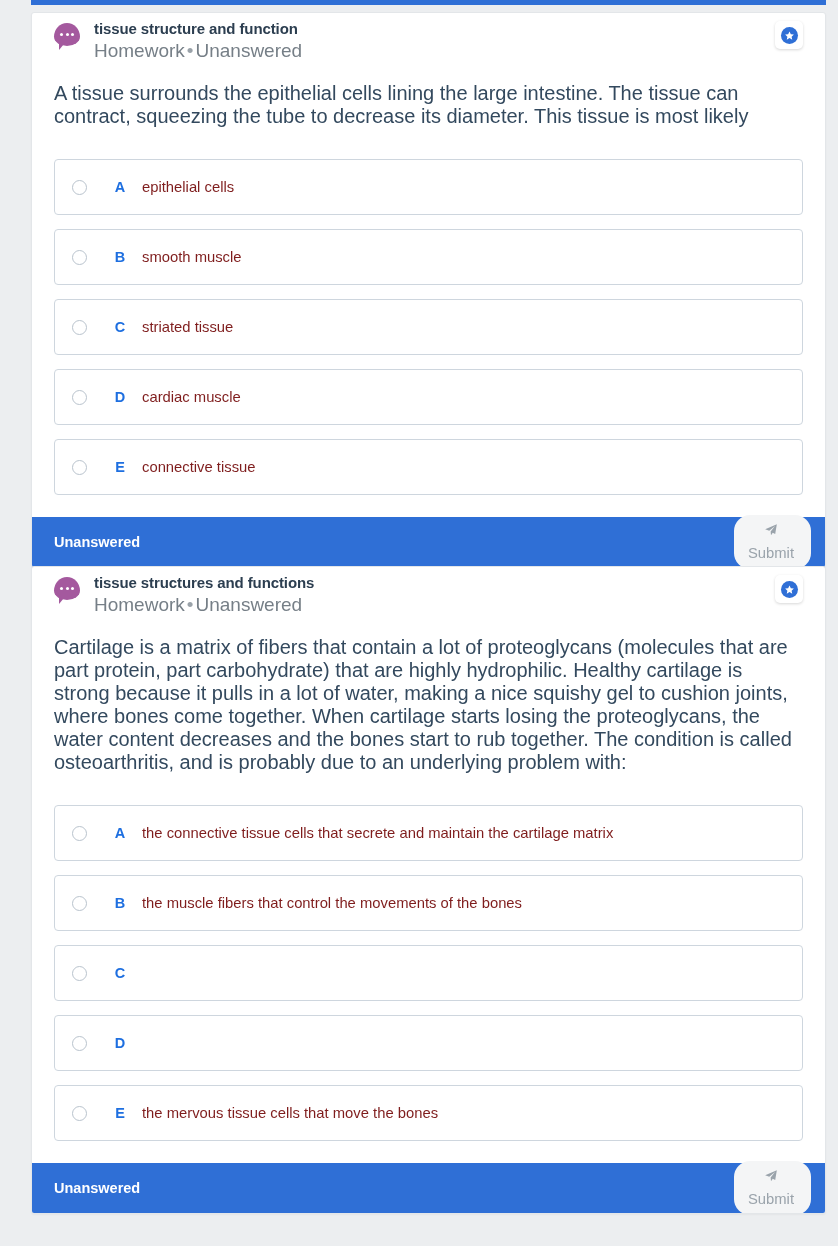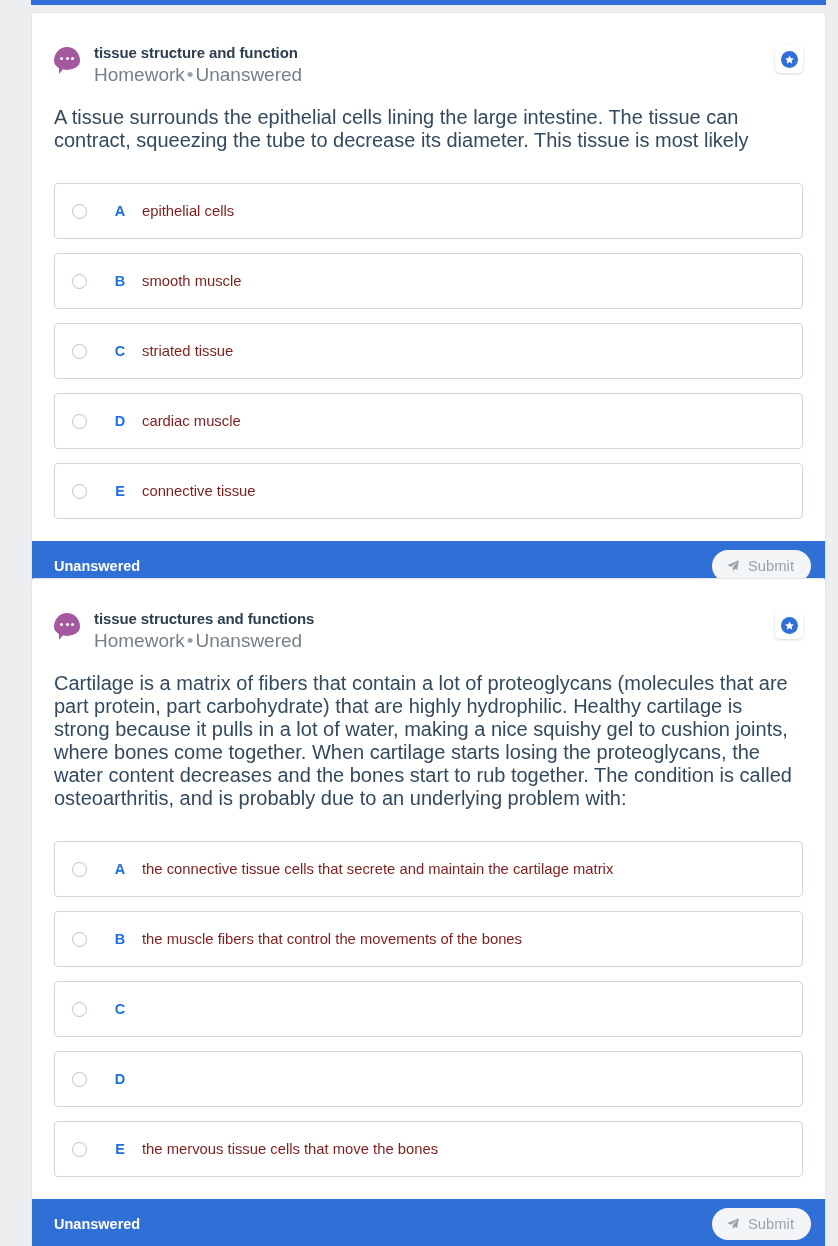--- a/index.html
+++ b/index.html
@@ -32,21 +32,21 @@
     position: absolute;
     left: 31px;
     width: 795px;
     background: #ffffff;
     border: 1px solid #e3e6e9;
     border-radius: 3px;
     overflow: hidden;
     box-shadow: 0 1px 2px rgba(0,0,0,0.04);
   }
 
-  .card-body { padding: 28px 22px 22px 22px; }
+  .card-body { padding: 4px 22px 22px 22px; }
 
   .q-header {
     display: flex;
     align-items: flex-start;
     position: relative;
     min-height: 44px;
   }
 
   .avatar {
     width: 26px; height: 26px;
@@ -184,20 +184,21 @@
     align-items: center;
     gap: 8px;
     background: #f4f5f6;
     border: none;
     border-radius: 16px;
     padding: 8px 17px 8px 14px;
     font-size: 14.8px;
     color: #9aa3ab;
     font-family: "Liberation Sans", sans-serif;
     cursor: pointer;
+    flex-direction: column;
   }
   .submit-btn svg { display: block; }
 </style>
 </head>
 <body>
 
 <div class="page">
 
   <div class="top-strip"></div>
 
@@ -265,21 +266,21 @@
         <span>
           <svg width="14" height="14" viewBox="0 0 24 24">
               <path fill="#9aa3ab" d="M22 2L2 10.5l7 2.7L19 5l-7.6 9.4.6 6.6 3-4.2 4.2 2.1z"></path>
             </svg>
         </span>
         <span>Submit</span>
       </button>
     </div>
   </div>
 
-  <div class="card" style="top:578px;">
+  <div class="card" style="top:566px;">
     <div class="card-body">
 
       <div class="q-header">
         <div class="avatar">
           <div class="bubble">
               <i></i>
               <i></i>
               <i></i>
             </div>
         </div>

